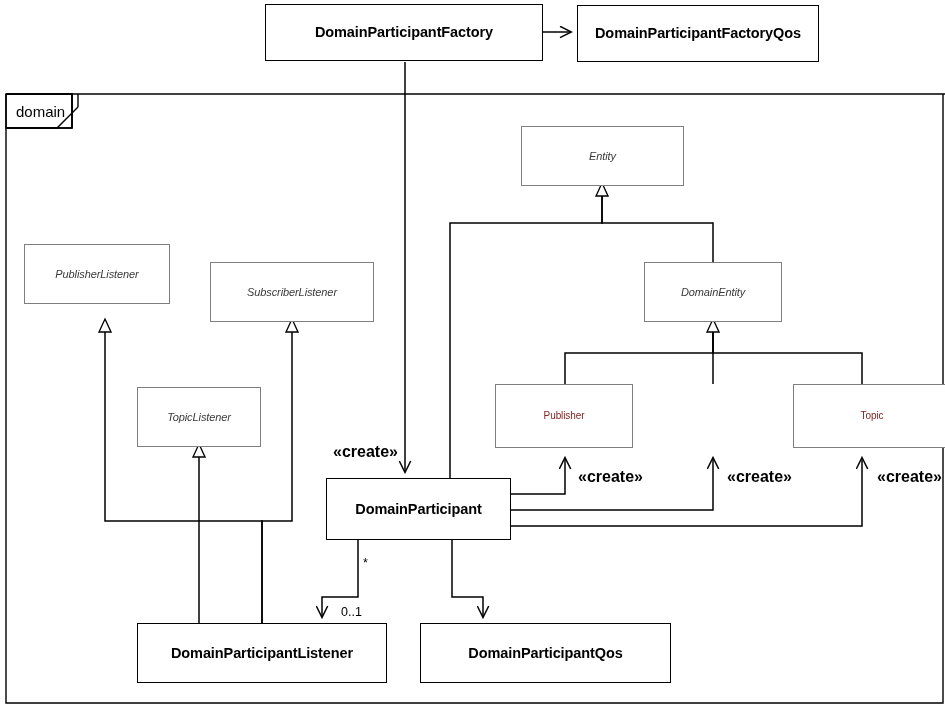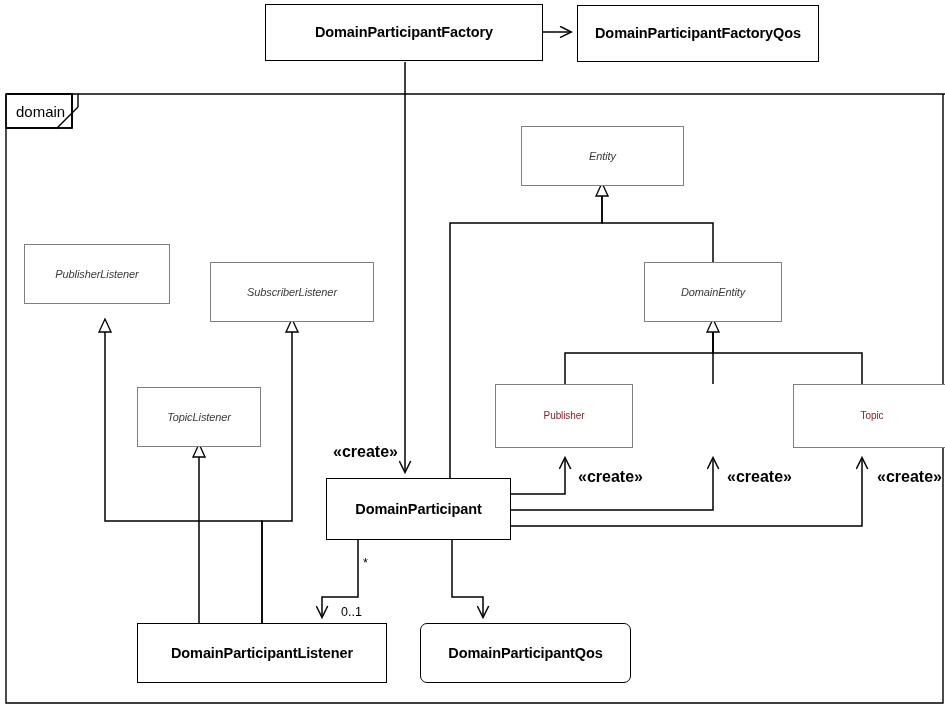--- a/index.html
+++ b/index.html
@@ -177,21 +177,21 @@
 
   <div class="uml-box plainentity" style="left:495px; top:384px; width:138px; height:64px;">Publisher</div>
 
 
   <div class="uml-box plainentity" style="left:793px; top:384px; width:158px; height:64px;">Topic</div>
 
   <div class="uml-box concrete" style="left:310px; top:478px; width:185px; height:62px;margin-left:16px;">DomainParticipant</div>
 
   <div class="uml-box concrete" style="left:137px; top:623px; width:250px; height:60px;">DomainParticipantListener</div>
 
-  <div class="uml-box concrete" style="left:420px; top:623px; width:211px; height:60px;border-radius:7px;">DomainParticipantQos</div>
+  <div class="uml-box concrete" style="left:420px; top:623px; width:251px; height:60px;">DomainParticipantQos</div>
 
   <div class="edge-label" style="left:333px; top:443px;">«create»</div>
 
   <div class="edge-label" style="left:578px; top:468px;">«create»</div>
 
   <div class="edge-label" style="left:727px; top:468px;">«create»</div>
 
   <div class="edge-label" style="left:877px; top:468px;">«create»</div>
 
   <div class="mult-label" style="left:363px; top:556px;">*</div>

